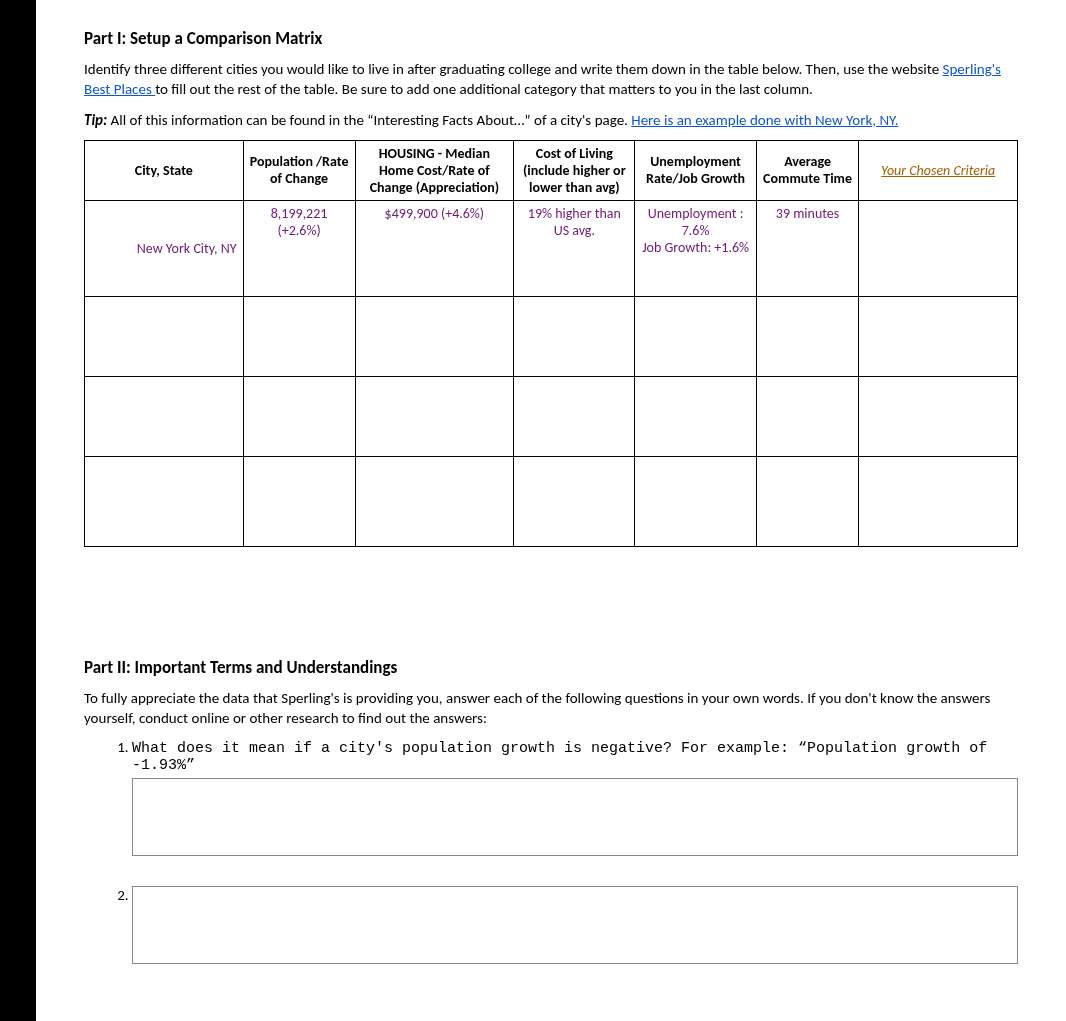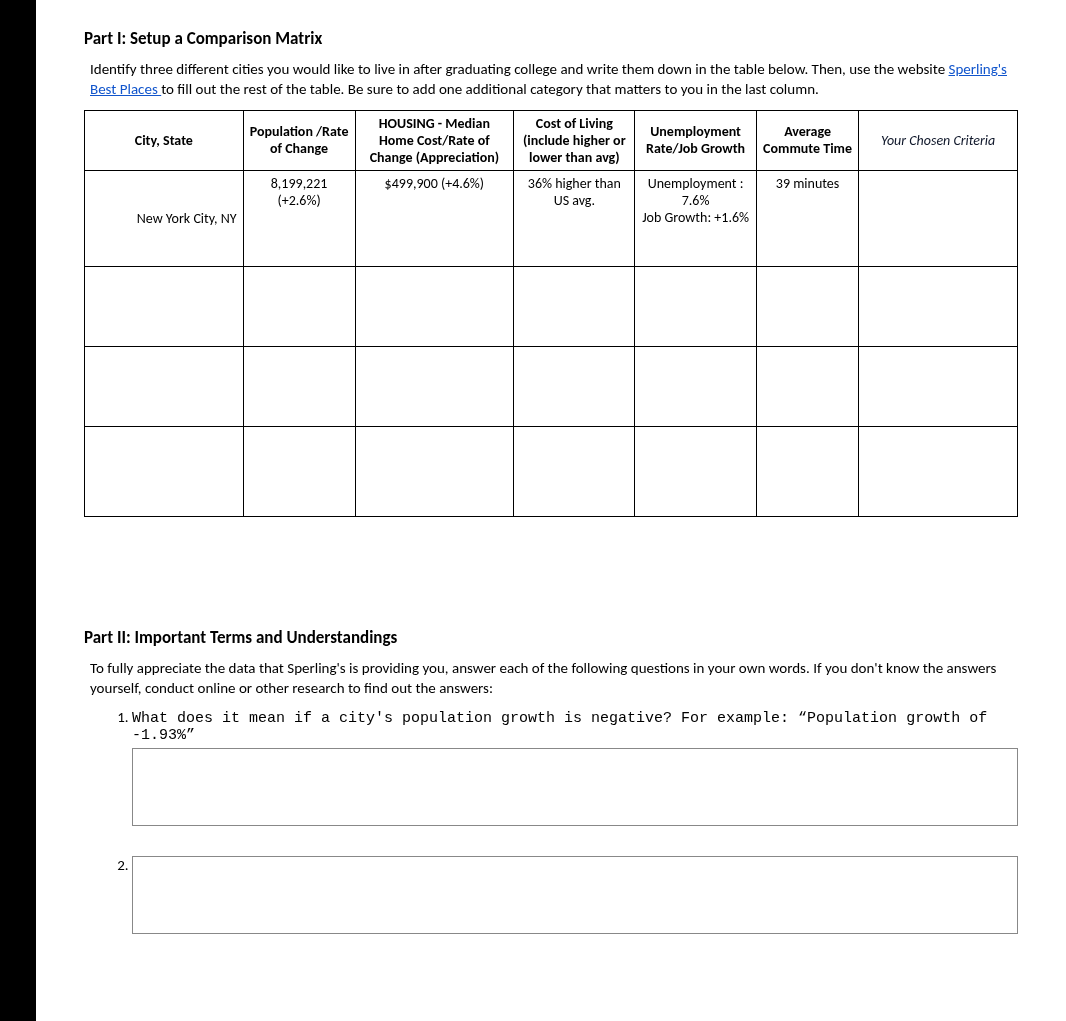--- a/index.html
+++ b/index.html
@@ -23,21 +23,21 @@
   .page {
     flex: 1;
     padding: 28px 48px 20px 48px;
     overflow: hidden;
   }
   h3 {
     font-size: 17px;
     font-weight: bold;
     margin: 0 0 10px 0;
   }
-  p { margin: 0 0 10px 6px; line-height: 1.35; }
+  p { margin: 0 0 10px 0; line-height: 1.35; }
   a, .link {
     color: #1155cc;
     text-decoration: underline;
   }
   .tip-label { font-style: italic; font-weight: normal; }
   table.matrix {
     border-collapse: collapse;
     width: 100%;
     margin-top: 8px;
     table-layout: fixed;
@@ -50,30 +50,31 @@
     text-align: center;
   }
   table.matrix th {
     font-weight: bold;
     vertical-align: middle;
     background: #fff;
   }
   table.matrix th.chosen {
     font-style: italic;
     font-weight: normal;
-    color: #0f172a;
+    color: #a16207;
+    text-decoration: underline;
   }
   table.matrix col.c0 { width: 17%; }
   table.matrix col.c1 { width: 12%; }
   table.matrix col.c2 { width: 17%; }
   table.matrix col.c3 { width: 13%; }
   table.matrix col.c4 { width: 13%; }
   table.matrix col.c5 { width: 11%; }
   table.matrix col.c6 { width: 17%; }
-  .example-row td { color: #000000; height: 96px; }
+  .example-row td { color: #701a75; height: 96px; }
   .example-row td.city-col { text-align: right; vertical-align: middle; }
   .blank-row td { height: 80px; }
   .blank-row.last td { height: 90px; }
   .part2 { margin-top: 110px; }
   ol.qs { margin: 8px 0 0 0; padding-left: 48px; }
   ol.qs li { margin-bottom: 30px; }
   .answer-box {
     border: 1px solid #888;
     height: 78px;
     margin-top: 4px;
@@ -89,20 +90,23 @@
 <div class="outer">
   <div class="sidebar"></div>
   <div class="page">
 
     <h3>Part I: Setup a Comparison Matrix</h3>
 
     <p>
       <span>Identify three different cities you would like to live in after graduating college and write them down in the table below. Then, use the website </span><a href="#" class="link">Sperling's Best Places </a><span>to fill out the rest of the table. Be sure to add one additional category that matters to you in the last column.</span>
     </p>
 
+    <p>
+      <span class="tip-label"><b>Tip:</b></span><span> All of this information can be found in the “Interesting Facts About…” of a city's page. </span><a href="#" class="link">Here is an example done with New York, NY.</a>
+    </p>
 
     <table class="matrix">
       <colgroup>
         <col class="c0">
           <col class="c1">
           <col class="c2">
           <col class="c3">
           <col class="c4">
           <col class="c5">
           <col class="c6">
@@ -116,21 +120,21 @@
           <th>Unemployment Rate/Job Growth</th>
           <th>Average Commute Time</th>
           <th class="chosen">Your Chosen Criteria</th>
         </tr>
       </thead>
       <tbody>
         <tr class="example-row">
           <td class="city-col">New York City, NY</td>
           <td>8,199,221 (+2.6%)</td>
           <td>$499,900 (+4.6%)</td>
-          <td>36% higher than US avg.</td>
+          <td>19% higher than US avg.</td>
           <td style="white-space:pre-line">Unemployment : 7.6%
 Job Growth: +1.6%</td>
           <td>39 minutes</td>
           <td></td>
         </tr>
         <tr class="blank-row">
           <td></td>
           <td></td>
           <td></td>
           <td></td>

